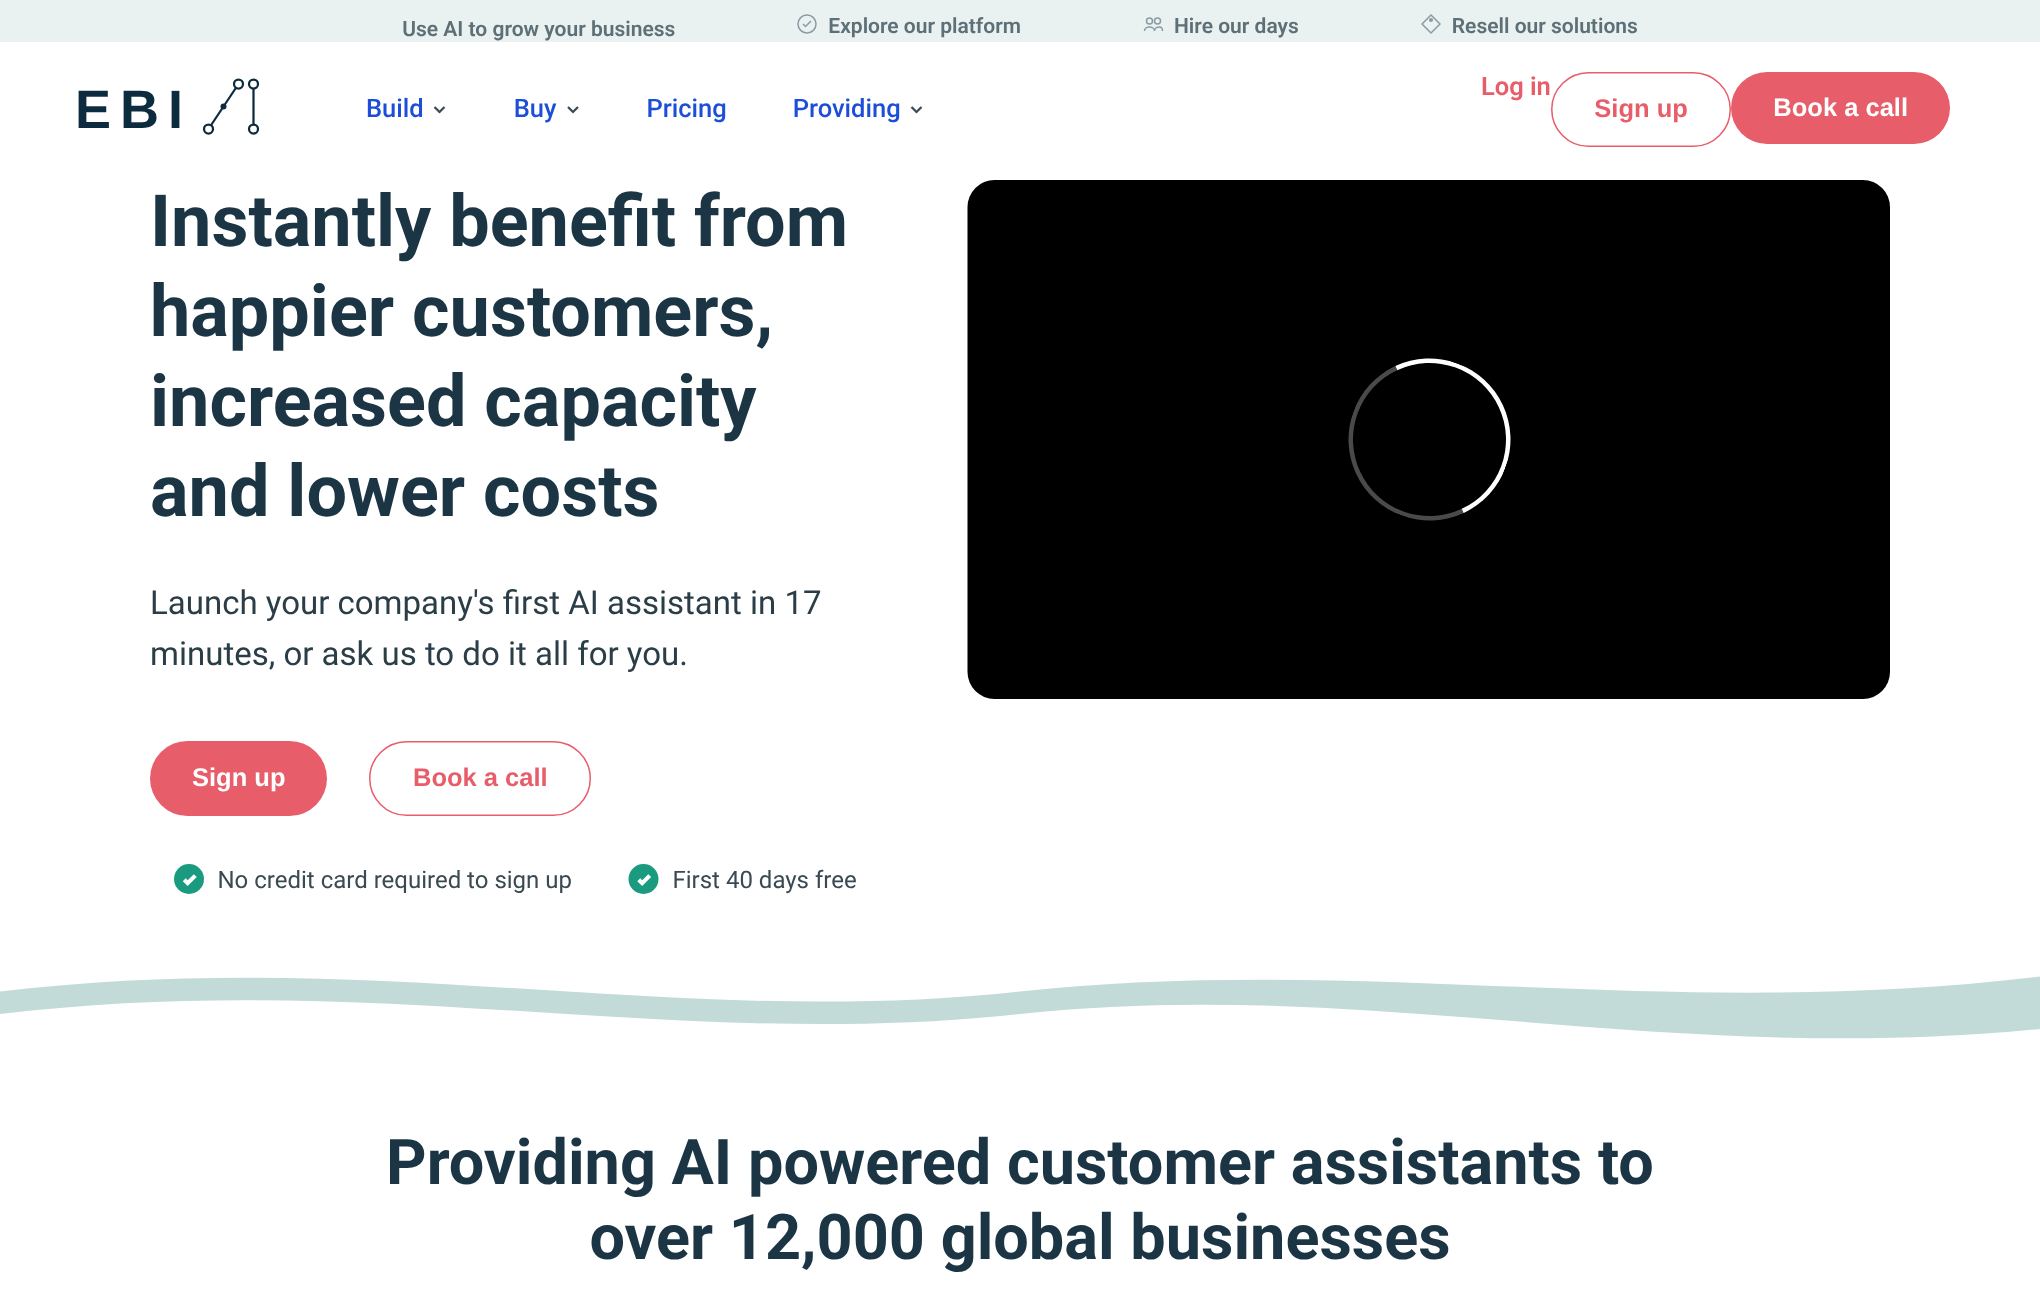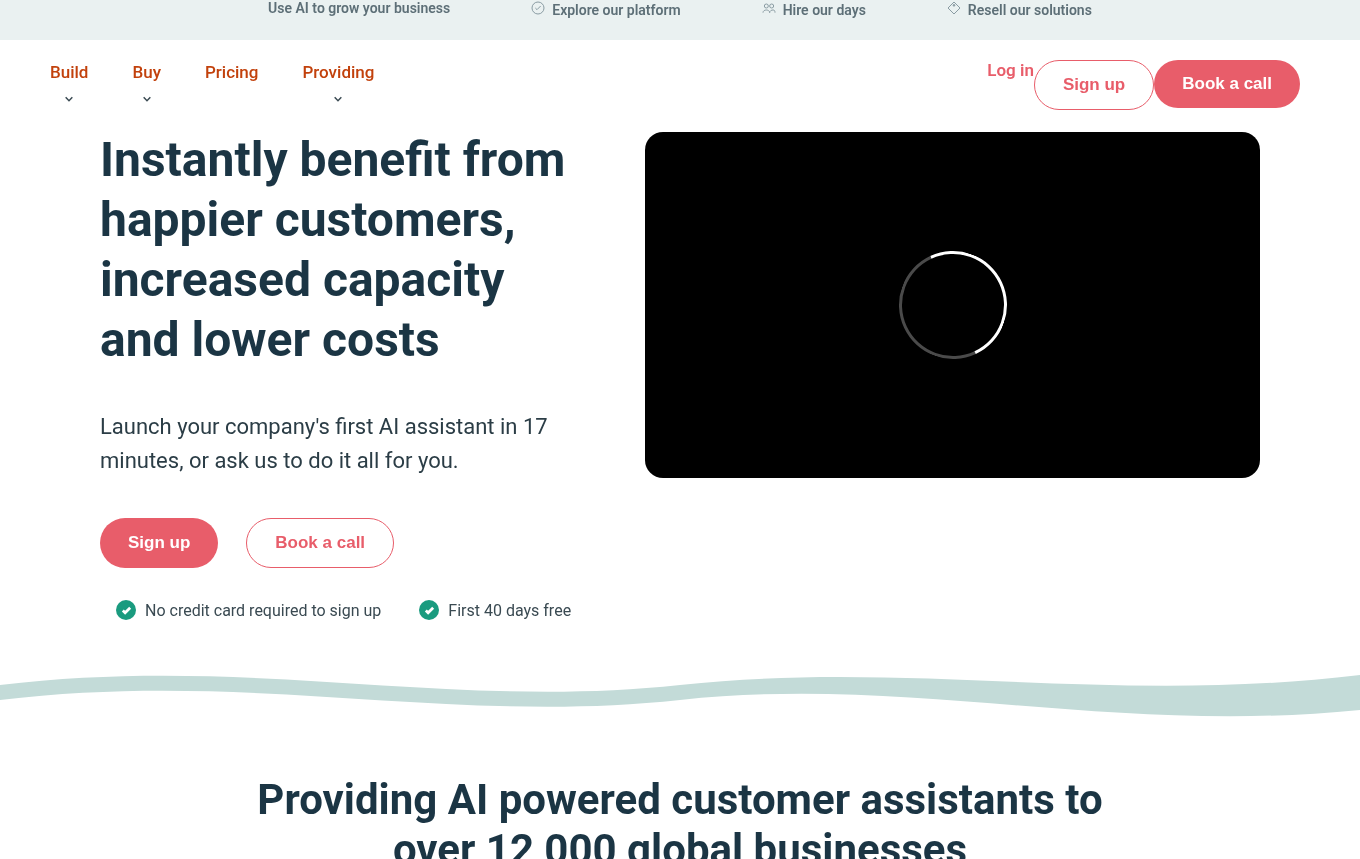--- a/index.html
+++ b/index.html
@@ -11,23 +11,23 @@
       font-family: -apple-system, BlinkMacSystemFont, 'Segoe UI', Roboto, Helvetica, Arial, sans-serif;
       background: #ffffff;
       color: #1a3a4a;
       width: 1360px;
       overflow-x: hidden;
     }
     
     
     .top-bar {
       background: #eaf1f1;
-      height: 40px;
-      display: flex;
-      align-items: flex-start;
+      height: 28px;
+      display: flex;
+      align-items: flex-end;
       justify-content: center;
       gap: 80px;
       font-size: 14px;
       color: #5d6f77;
       font-weight: 600;
     }
     .top-bar-item {
       display: flex;
       align-items: center;
       gap: 6px;
@@ -68,23 +68,22 @@
       display: flex;
       gap: 44px;
       flex: 1;
     }
     .nav-link {
       display: flex;
       align-items: center;
       gap: 6px;
       font-size: 17px;
       font-weight: 500;
-      color: #c2410c;
+      color: #1d4ed8;
       cursor: pointer;
-      flex-direction: column;
     }
     .nav-link svg {
       width: 10px;
       height: 10px;
     }
     .nav-actions {
       display: flex;
       align-items: flex-start;
     }
     .login-link {
@@ -123,21 +122,21 @@
     }
     .hero-left {
       flex: 0 0 485px;
       padding-top: 0;
     }
     .hero-title {
       font-size: 48px;
       font-weight: 700;
       line-height: 1.25;
       color: #1b3544;
-      margin-bottom: 40px;
+      margin-bottom: 28px;
     }
     .hero-sub {
       font-size: 22px;
       line-height: 1.55;
       color: #2b3d46;
       margin-bottom: 40px;
       font-weight: 400;
     }
     .hero-ctas {
       display: flex;
@@ -255,20 +254,33 @@
       <svg viewBox="0 0 24 24">
           <path d="M12 3l9 9-9 9-9-9 9-9z"></path>
           <circle cx="12" cy="8" r="1.3" fill="#8a9ca3"></circle>
         </svg>
     </span>
     <span>Resell our solutions</span>
   </div>
 </div>
 
 <div class="nav">
+  <div class="logo">
+    <span class="logo-text">EBI</span>
+    <span class="logo-graphic">
+      <svg width="60" height="40" viewBox="0 0 60 40">
+        <path d="M5 35 L25 5 M35 35 L35 5" stroke="#0d2b3e" stroke-width="1.5" fill="none"></path>
+        <circle cx="5" cy="35" r="3" fill="#ffffff" stroke="#0d2b3e" stroke-width="1.5"></circle>
+        <circle cx="25" cy="5" r="3" fill="#ffffff" stroke="#0d2b3e" stroke-width="1.5"></circle>
+        <circle cx="35" cy="5" r="3" fill="#ffffff" stroke="#0d2b3e" stroke-width="1.5"></circle>
+        <circle cx="35" cy="35" r="3" fill="#ffffff" stroke="#0d2b3e" stroke-width="1.5"></circle>
+        <circle cx="15" cy="20" r="2" fill="#0d2b3e"></circle>
+      </svg>
+    </span>
+  </div>
 
   <div class="nav-links">
     <div class="nav-link">
       <span>Build</span>
       <span><svg viewBox="0 0 12 12">
             <path d="M2 4l4 4 4-4" stroke="#3a4a52" stroke-width="1.8" fill="none"></path>
           </svg></span>
     </div>
     <div class="nav-link">
       <span>Buy</span>

